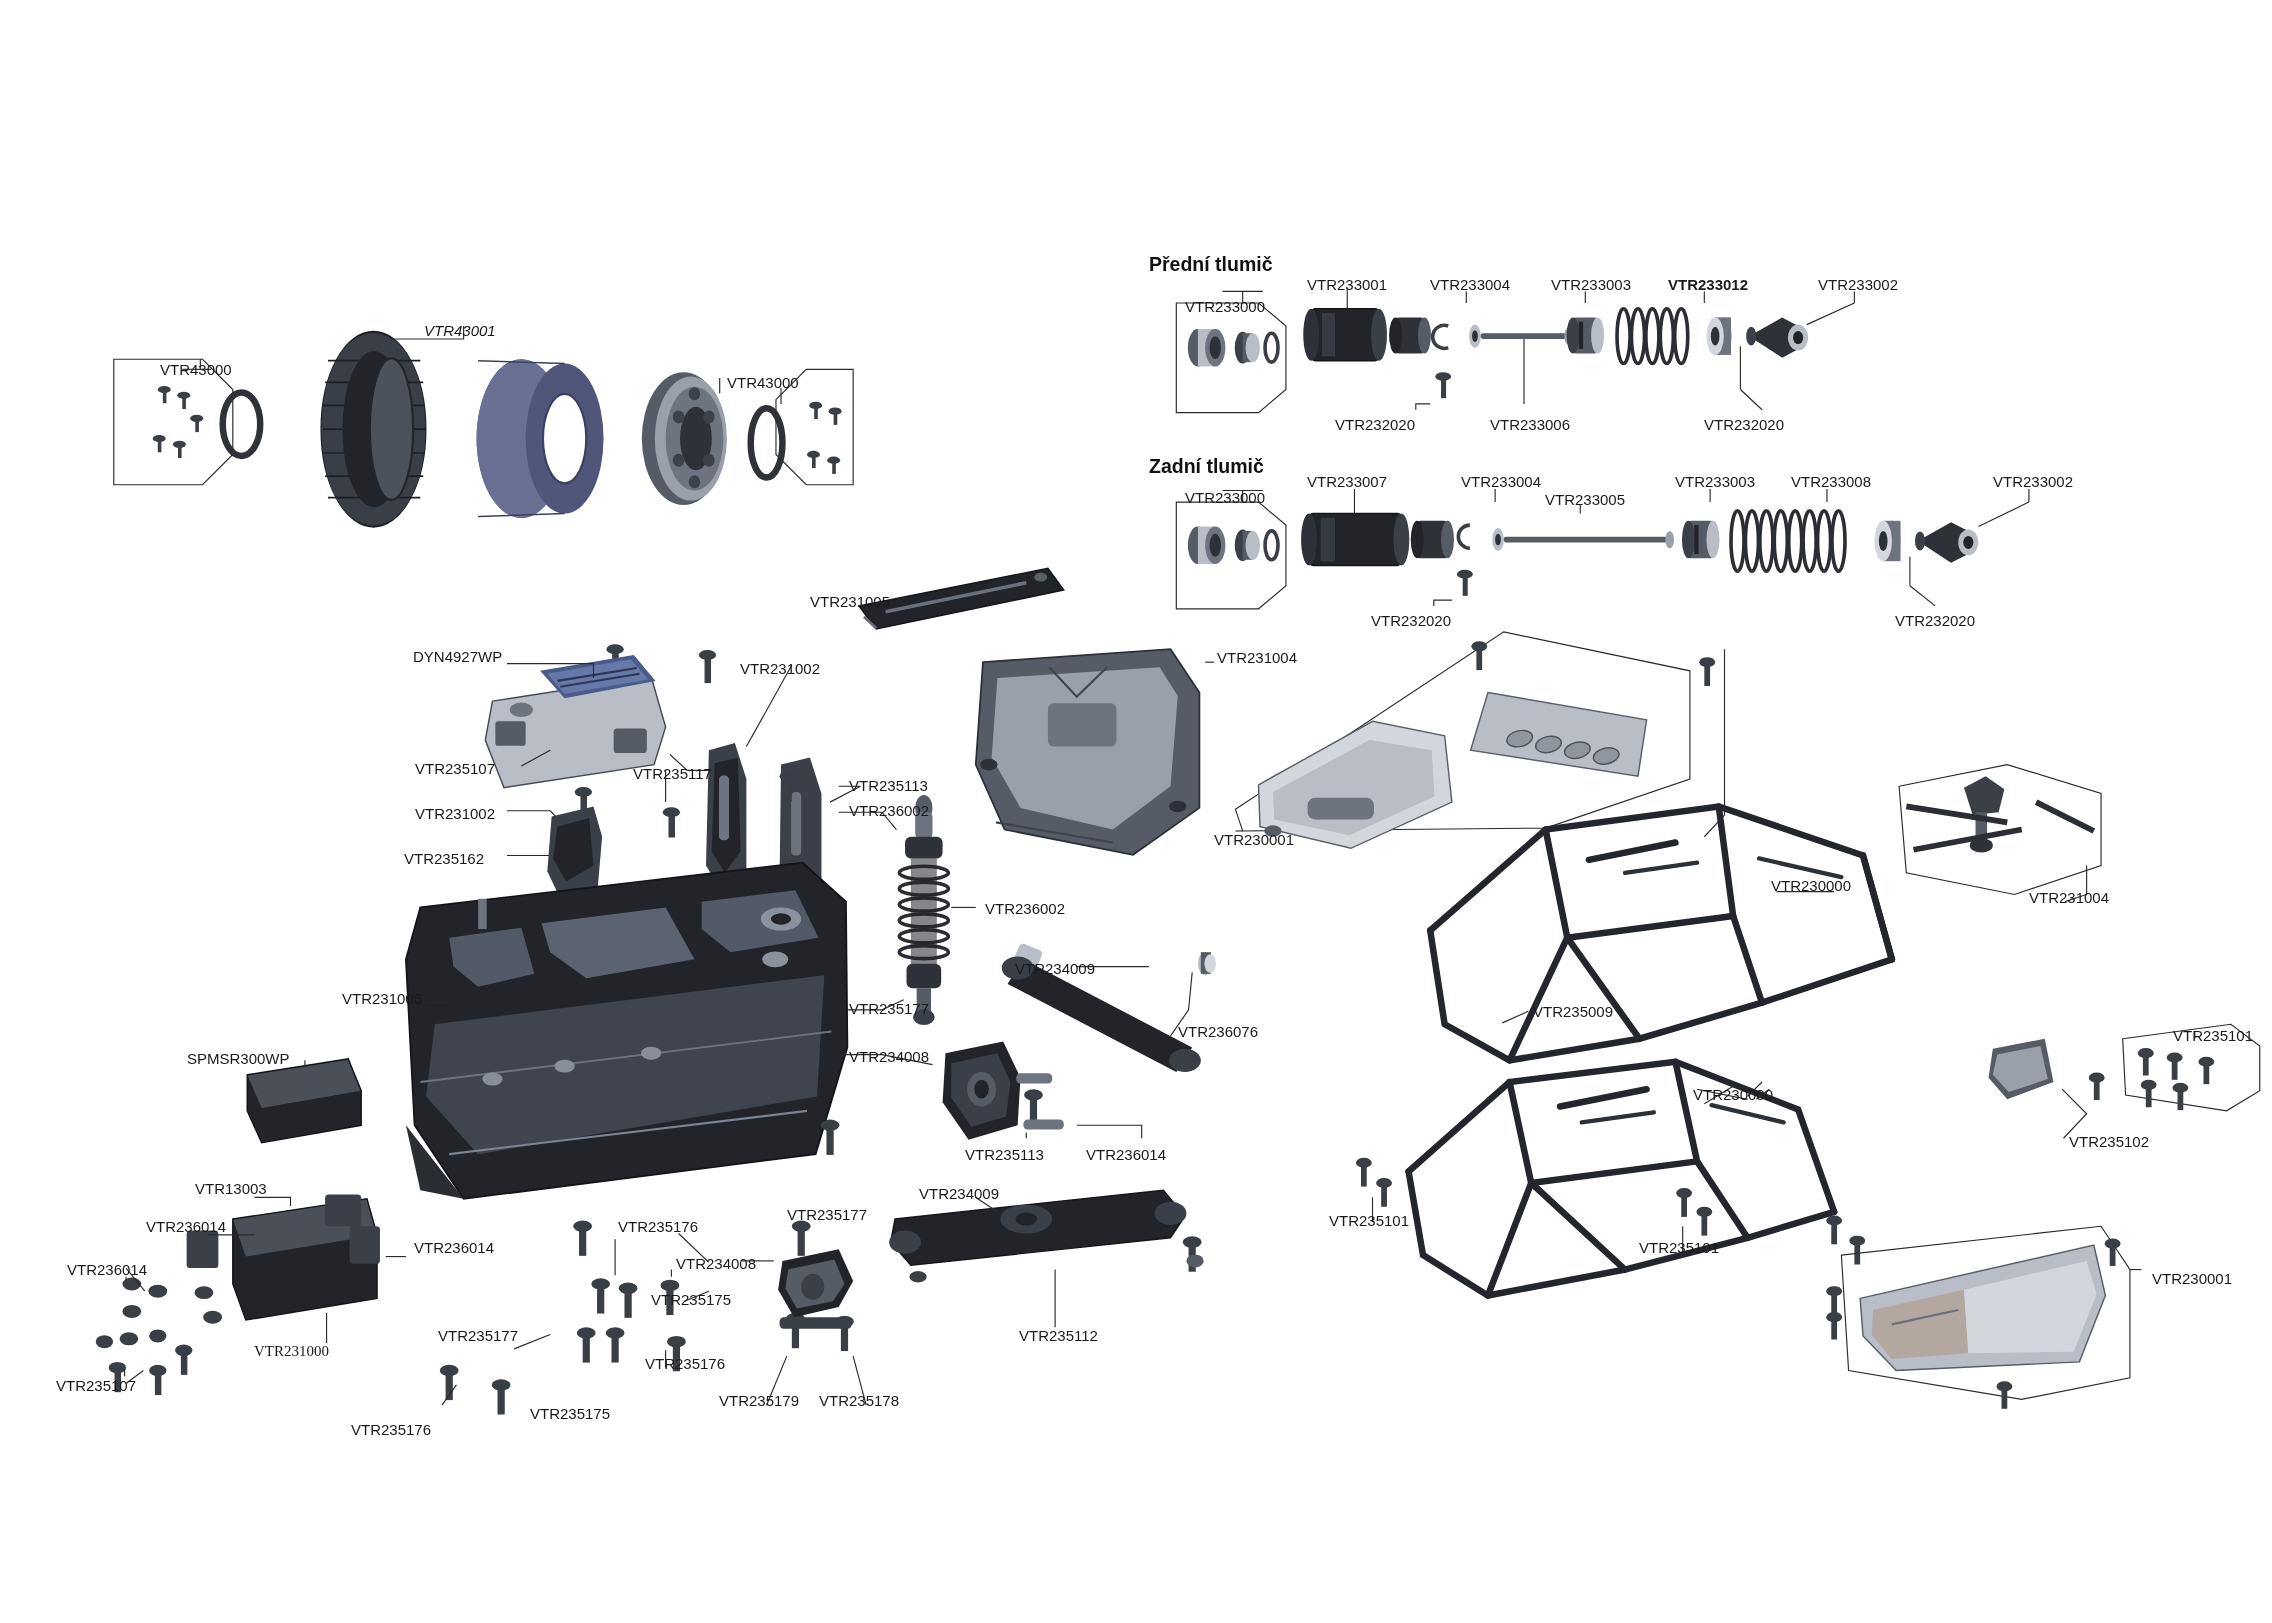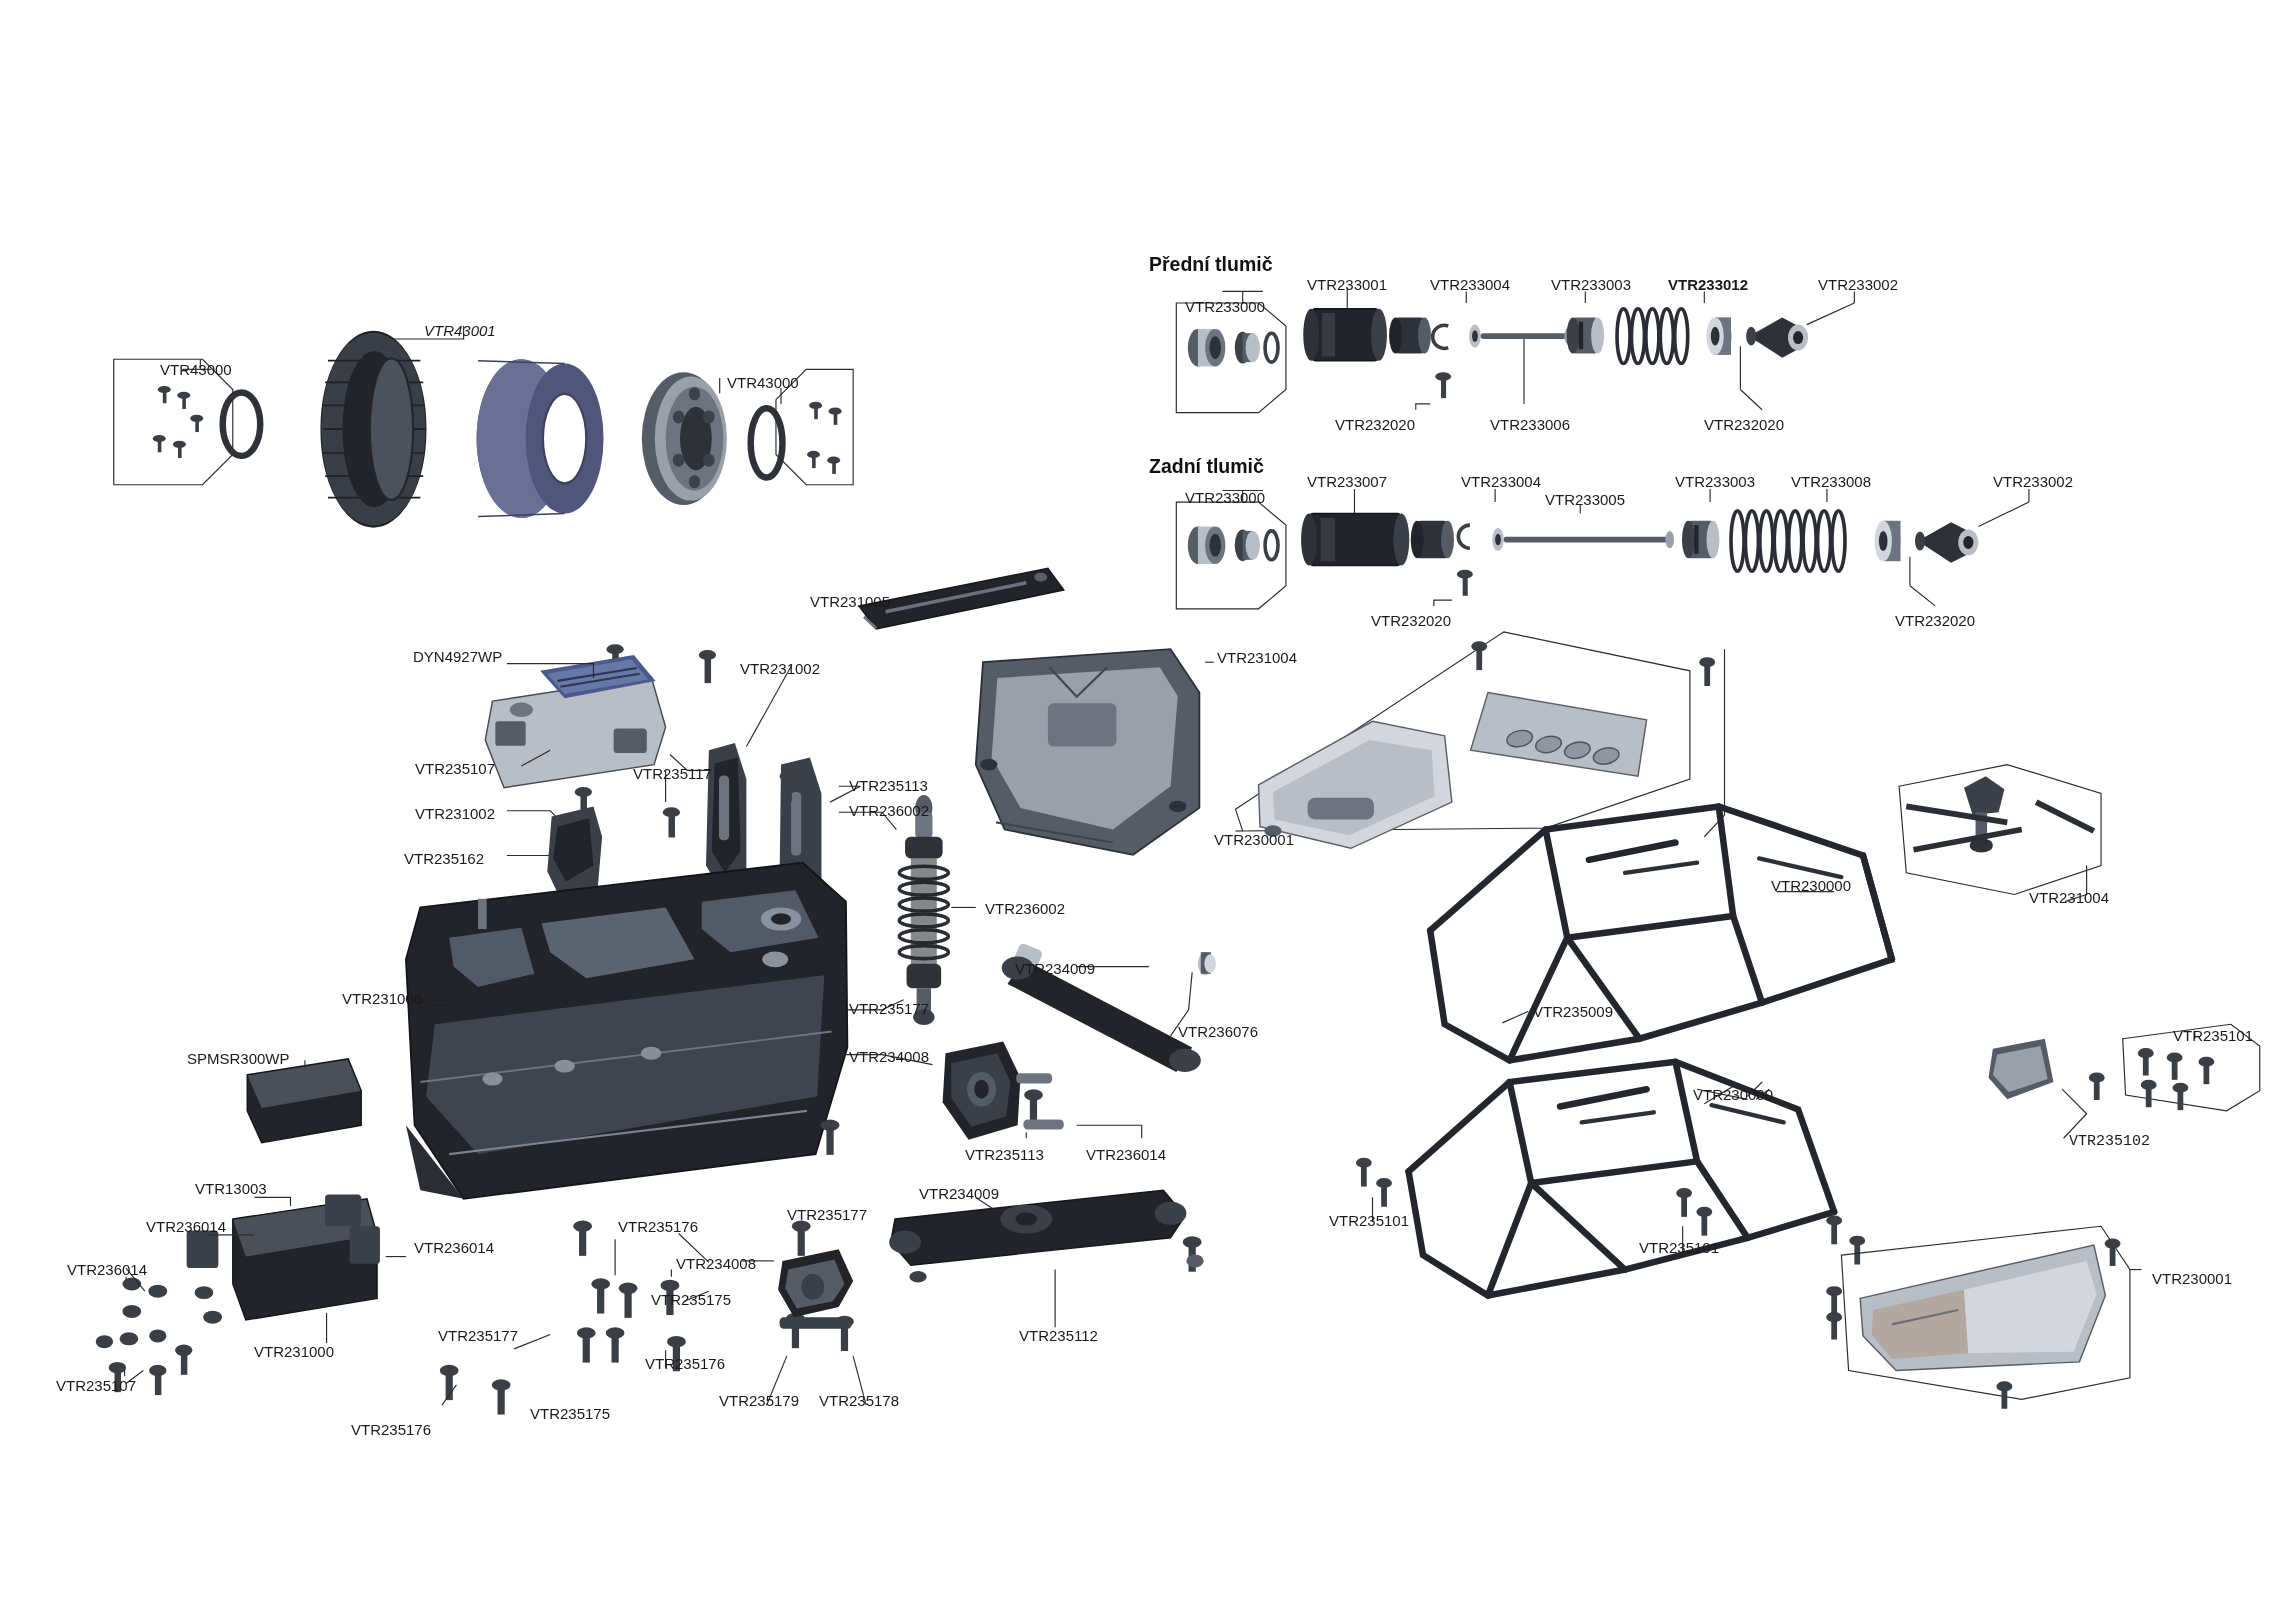--- a/index.html
+++ b/index.html
@@ -697,33 +697,33 @@
   <div class="lbl" style="left:999px;top:960px;">VTR234009</div>
   <div class="lbl" style="left:1162px;top:1023px;">VTR236076</div>
   <div class="lbl" style="left:833px;top:1000px;">VTR235177</div>
   <div class="lbl" style="left:1517px;top:1003px;">VTR235009</div>
   <div class="lbl" style="left:2157px;top:1027px;">VTR235101</div>
   <div class="lbl" style="left:171px;top:1050px;">SPMSR300WP</div>
   <div class="lbl" style="left:833px;top:1048px;">VTR234008</div>
   <div class="lbl" style="left:1677px;top:1086px;">VTR230000</div>
   <div class="lbl" style="left:949px;top:1146px;">VTR235113</div>
   <div class="lbl" style="left:1070px;top:1146px;">VTR236014</div>
-  <div class="lbl" style="left:2053px;top:1133px;font-family:Liberation Mono, monospace;">VTR235102</div>
+  <div class="lbl" style="left:2053px;top:1133px;">VTR235102</div>
   <div class="lbl" style="left:179px;top:1180px;">VTR13003</div>
   <div class="lbl" style="left:903px;top:1185px;">VTR234009</div>
   <div class="lbl" style="left:771px;top:1206px;">VTR235177</div>
   <div class="lbl" style="left:130px;top:1218px;">VTR236014</div>
   <div class="lbl" style="left:602px;top:1218px;">VTR235176</div>
   <div class="lbl" style="left:1313px;top:1212px;">VTR235101</div>
   <div class="lbl" style="left:51px;top:1261px;">VTR236014</div>
   <div class="lbl" style="left:398px;top:1239px;">VTR236014</div>
   <div class="lbl" style="left:660px;top:1255px;">VTR234008</div>
   <div class="lbl" style="left:1623px;top:1239px;">VTR235101</div>
   <div class="lbl" style="left:2136px;top:1270px;">VTR230001</div>
-  <div class="lbl" style="left:238px;top:1343px;">VTR231000</div>
+  <div class="lbl" style="left:238px;top:1343px;font-family:Liberation Serif, serif;">VTR231000</div>
   <div class="lbl" style="left:635px;top:1291px;">VTR235175</div>
   <div class="lbl" style="left:422px;top:1327px;">VTR235177</div>
   <div class="lbl" style="left:1003px;top:1327px;">VTR235112</div>
   <div class="lbl" style="left:629px;top:1355px;">VTR235176</div>
   <div class="lbl" style="left:40px;top:1377px;">VTR235107</div>
   <div class="lbl" style="left:703px;top:1392px;">VTR235179</div>
   <div class="lbl" style="left:803px;top:1392px;">VTR235178</div>
   <div class="lbl" style="left:335px;top:1421px;">VTR235176</div>
   <div class="lbl" style="left:514px;top:1405px;">VTR235175</div>
 

